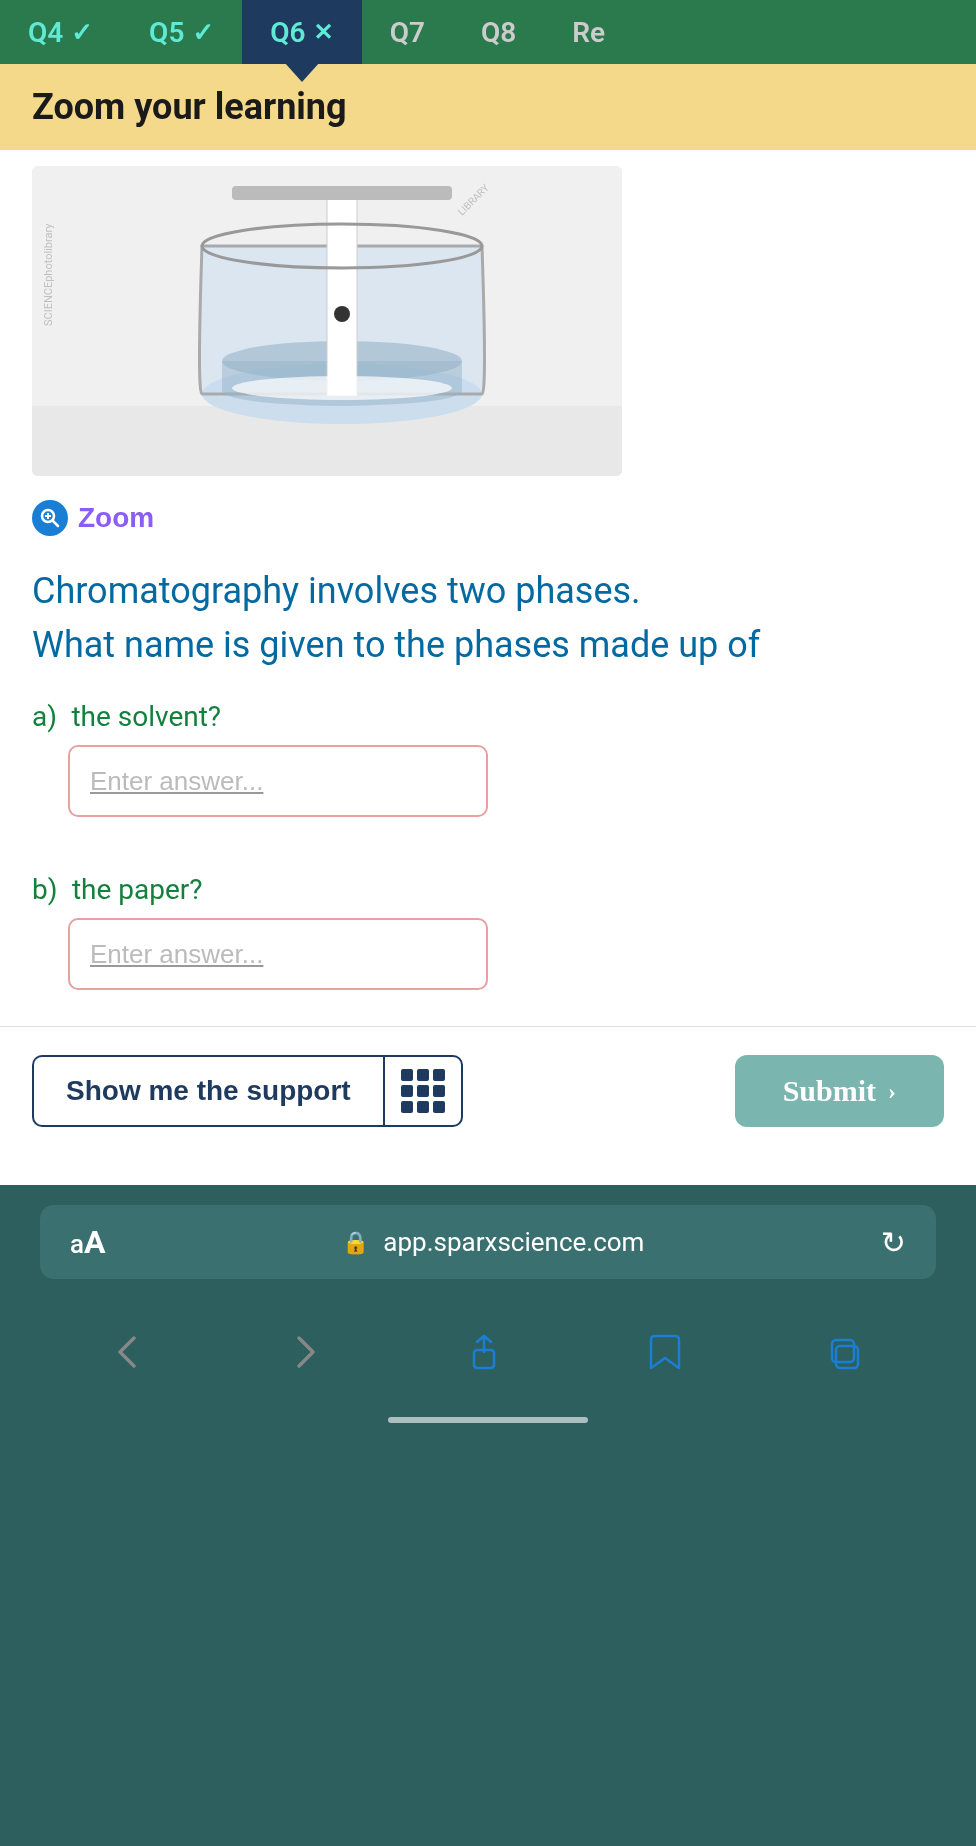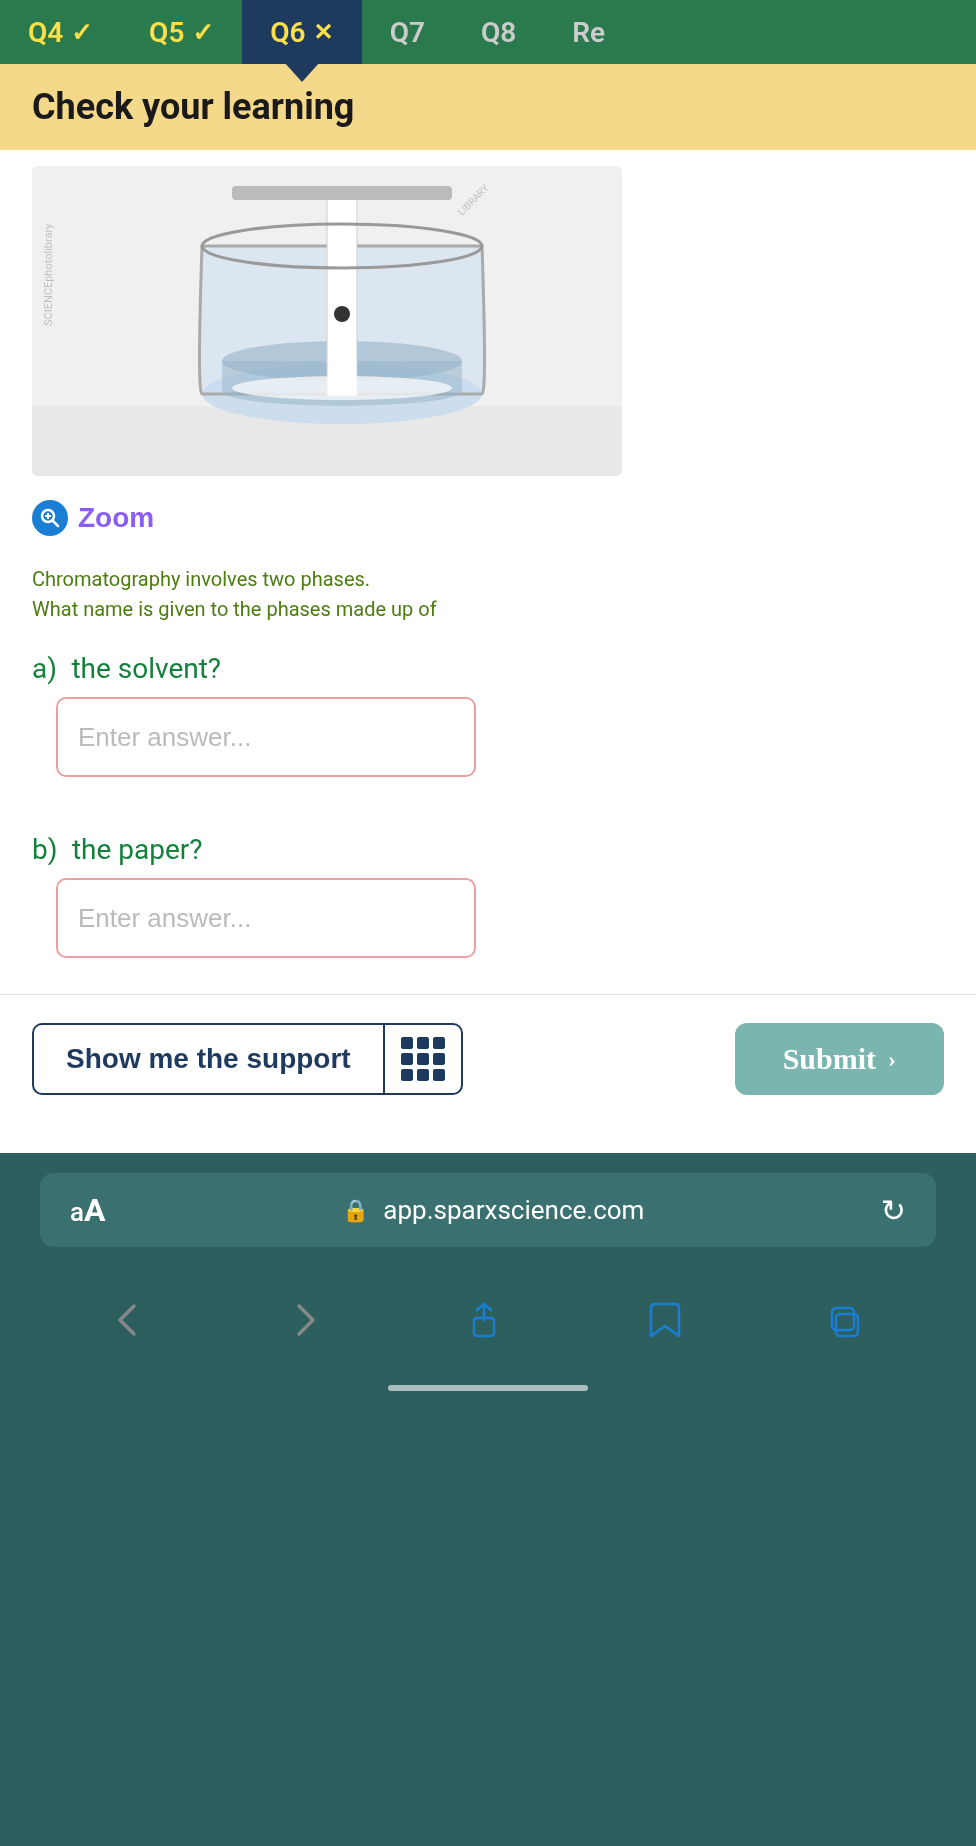--- a/index.html
+++ b/index.html
@@ -18,21 +18,21 @@
       display: flex;
       align-items: stretch;
       height: 64px;
     }
     .tab {
       display: flex;
       align-items: center;
       justify-content: center;
       gap: 8px;
       padding: 0 28px;
-      color: #fde047;
+      color: #5eead4;
       font-size: 28px;
       font-weight: 600;
       cursor: pointer;
       position: relative;
     }
     .tab .check-icon {
       font-size: 26px;
     }
     .tab.active {
       background: #1e3a5f;
@@ -120,51 +120,52 @@
       align-items: center;
       justify-content: center;
       color: white;
       font-size: 20px;
       font-weight: bold;
     }
 
     
     .question-text {
       padding: 20px 32px 10px 32px;
-      font-size: 20px;
-      color: #4d7c0f;
+      font-size: 36px;
+      color: #0369a1;
       line-height: 1.5;
     }
 
     
     .sub-question {
       padding: 16px 32px 8px 32px;
     }
     .sub-label {
       font-size: 30px;
       font-weight: 700;
       color: #15803d;
       margin-bottom: 12px;
     }
     .sub-label span {
       font-weight: normal;
       font-size: 28px;
     }
     .answer-input {
       width: 420px;
-      height: 80px;
+      height: 72px;
       border: 2px solid #e8a0a0;
       border-radius: 10px;
       padding: 16px 20px;
       font-size: 26px;
       color: #999;
       background: white;
       outline: none;
       display: block;
-      margin-left: 24px;
+      margin-left: 36px;
+      text-decoration: underline;
     }
     .answer-input::placeholder {
       color: #bbb;
     }
 
     
     .bottom-bar {
       display: flex;
       align-items: center;
       justify-content: space-between;
@@ -329,21 +330,21 @@
   </div>
   <div class="tab inactive">
     <span>Q8</span>
   </div>
   <div class="tab inactive">
     <span>Re</span>
   </div>
 </div>
 
 <div class="header">
-  <h2>Check your learning</h2>
+  <h2>Zoom your learning</h2>
 </div>
 
 <div class="main-content">
 
   <div class="image-area">
     <div class="image-placeholder">
 
       <svg class="beaker-svg" viewBox="0 0 590 310" xmlns="http://www.w3.org/2000/svg">
 
         <rect width="590" height="310" fill="#f0f0f0"></rect>

